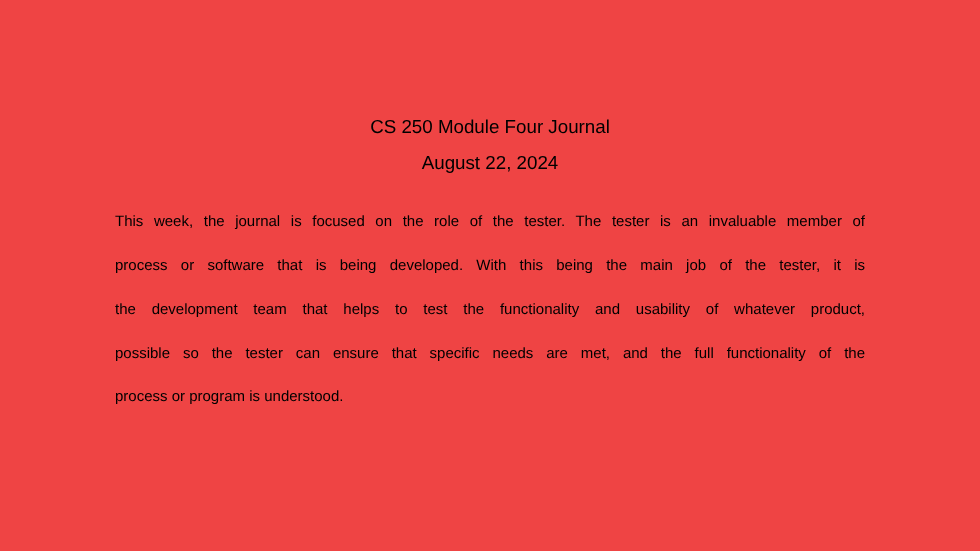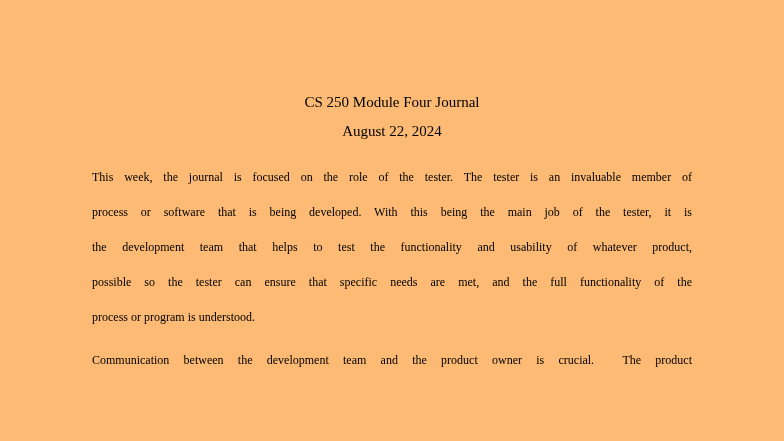--- a/index.html
+++ b/index.html
@@ -4,23 +4,23 @@
 <style>
   html, body {
     margin: 0;
     padding: 0;
     background: #ffffff;
   }
   .page {
     position: relative;
     width: 784px;
     height: 441px;
-    background: #fdba74;
+    background: #ef4444;
     overflow: hidden;
-    font-family: Liberation Serif, serif;
+    font-family: Liberation Sans, sans-serif;
     color: #000000;
     -webkit-font-smoothing: antialiased;
   }
   .doc-content {
     padding: 0 92px;
     width: 600px;
   }
   .title-block {
     margin-top: 88px;
     text-align: center;
@@ -62,18 +62,15 @@
     </div>
 
     <div class="para para-1">
       <div class="text-line">This week, the journal is focused on the role of the tester. The tester is an invaluable member of</div>
       <div class="text-line">process or software that is being developed. With this being the main job of the tester, it is</div>
       <div class="text-line">the development team that helps to test the functionality and usability of whatever product,</div>
       <div class="text-line">possible so the tester can ensure that specific needs are met, and the full functionality of the</div>
       <div class="text-line last-line">process or program is understood.</div>
     </div>
 
-    <div class="para para-2">
-      <div class="text-line">Communication between the development team and the product owner is crucial.&nbsp; The product</div>
-    </div>
 
   </div>
 </div>
 
 </body></html>

